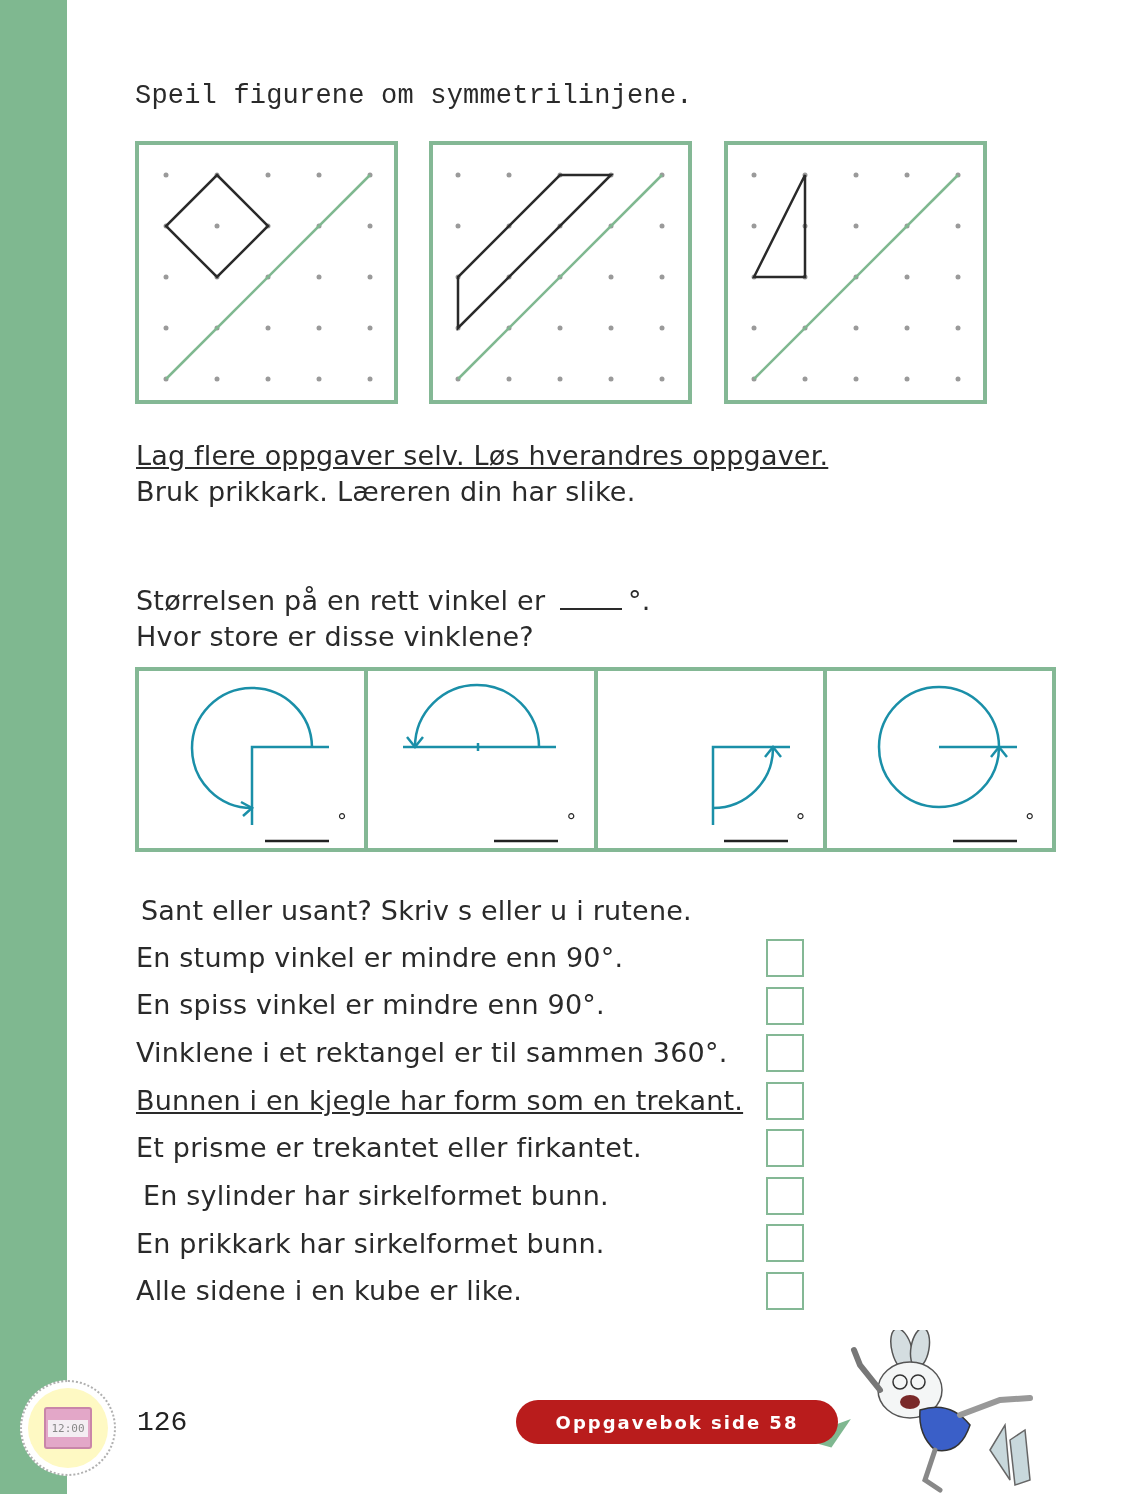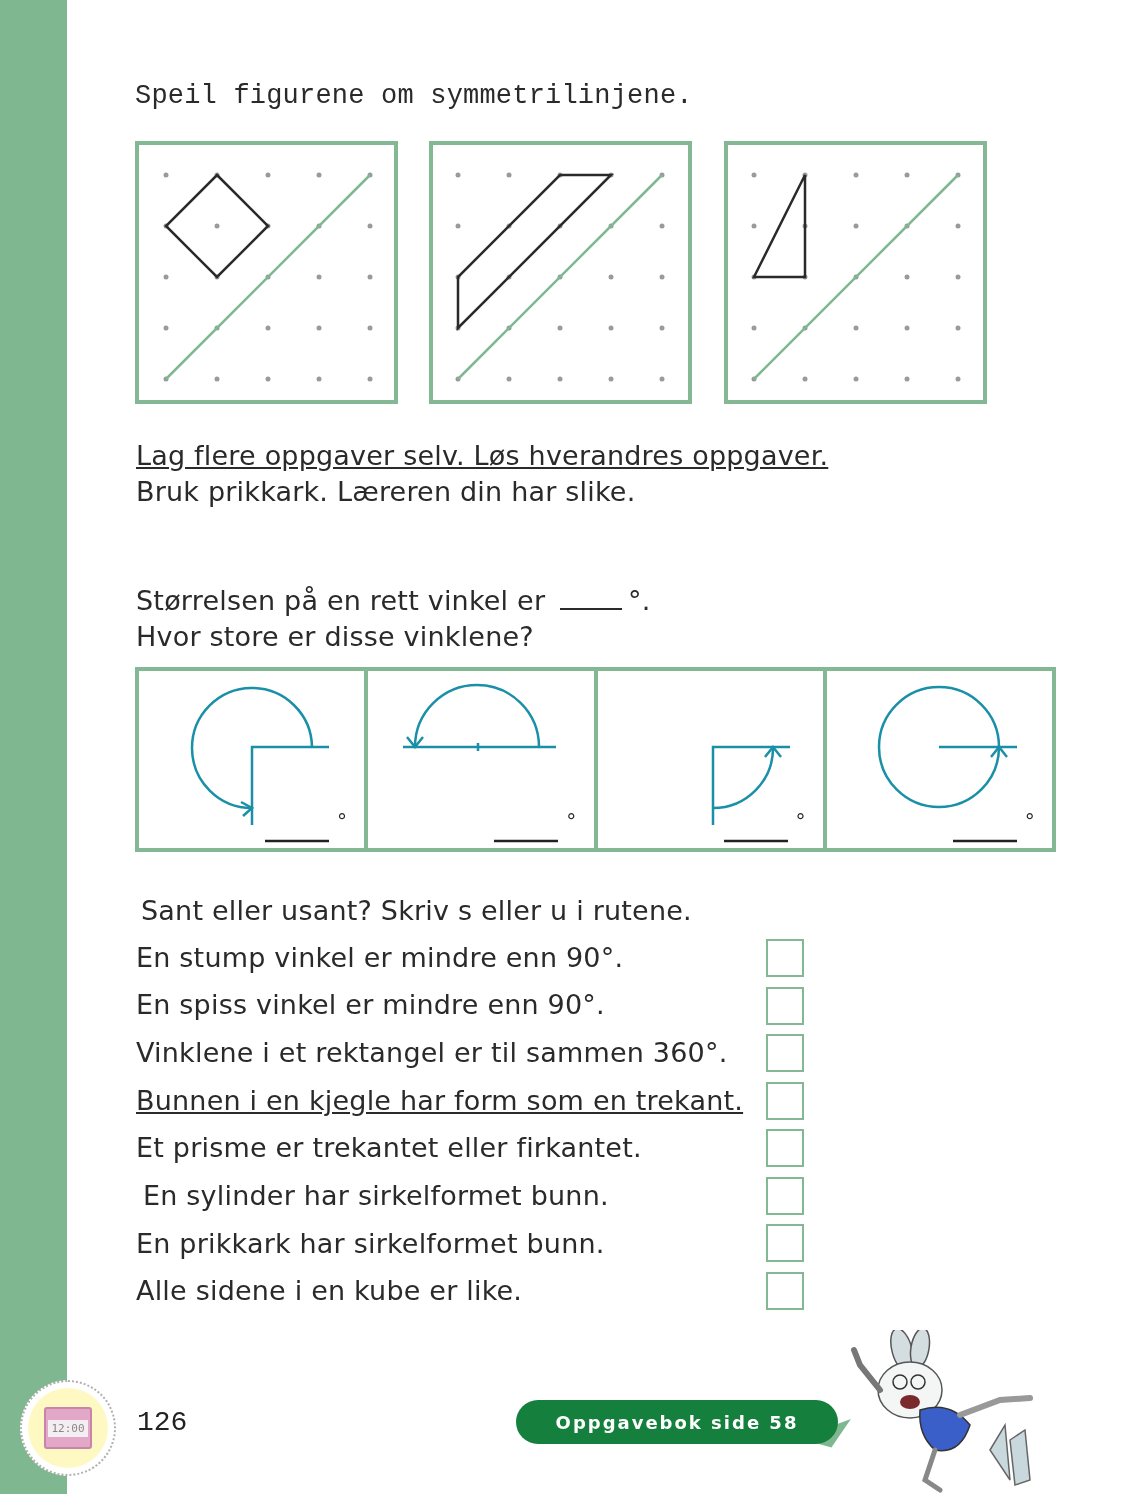--- a/index.html
+++ b/index.html
@@ -12,21 +12,21 @@
   .angles { position:absolute; left:135px; top:667px; width:921px; height:185px; border:4px solid #84b895; box-sizing:border-box; display:flex; }
   .angle-cell { flex:1; position:relative; border-right:4px solid #84b895; }
   .angle-cell:last-child { border-right:none; }
   .check-box { position:absolute; left:766px; width:38px; height:38px; border:2px solid #84b895; box-sizing:border-box; background:#fff; }
   .badge { position:absolute; left:20px; top:1380px; width:96px; height:96px; border-radius:50%; background:#fff;
            border:2px dotted #b0b0b0; box-sizing:border-box; display:flex; align-items:center; justify-content:center; }
   .badge-inner { width:80px; height:80px; border-radius:50%; background:#fef9c3; display:flex; align-items:center; justify-content:center; }
   .clock { width:44px; height:38px; background:#e3a7c8; border:2px solid #c985a9; border-radius:3px; display:flex; align-items:center; justify-content:center; }
   .clock-face { background:#f4eef3; font-family:"DejaVu Sans Mono", monospace; font-size:11px; color:#888; padding:2px 3px; }
   .page-number { position:absolute; left:137px; top:1407px; font-family:"Liberation Mono", monospace; font-size:28px; color:#222; }
-  .bubble { position:absolute; left:516px; top:1400px; width:322px; height:44px; background:#15803d; border-radius:22px;
+  .bubble { position:absolute; left:516px; top:1400px; width:322px; height:44px; background:#b91c1c; border-radius:22px;
             color:#fff; font-size:18px; font-weight:bold; letter-spacing:2px; display:flex; align-items:center; justify-content:center; }
   .bubble-tail { position:absolute; left:800px; top:1428px; width:0; height:0; border-left:28px solid transparent; border-right:28px solid transparent; border-top:20px solid #7fb890; transform:rotate(-20deg); }
   .mascot { position:absolute; left:840px; top:1330px; }
 </style>
 </head>
 <body>
 
 <div class="sidebar"></div>
 
 <div class="txt" style="left:135px; top:78px;font-family:Liberation Mono, monospace;">Speil figurene om symmetrilinjene.</div>

